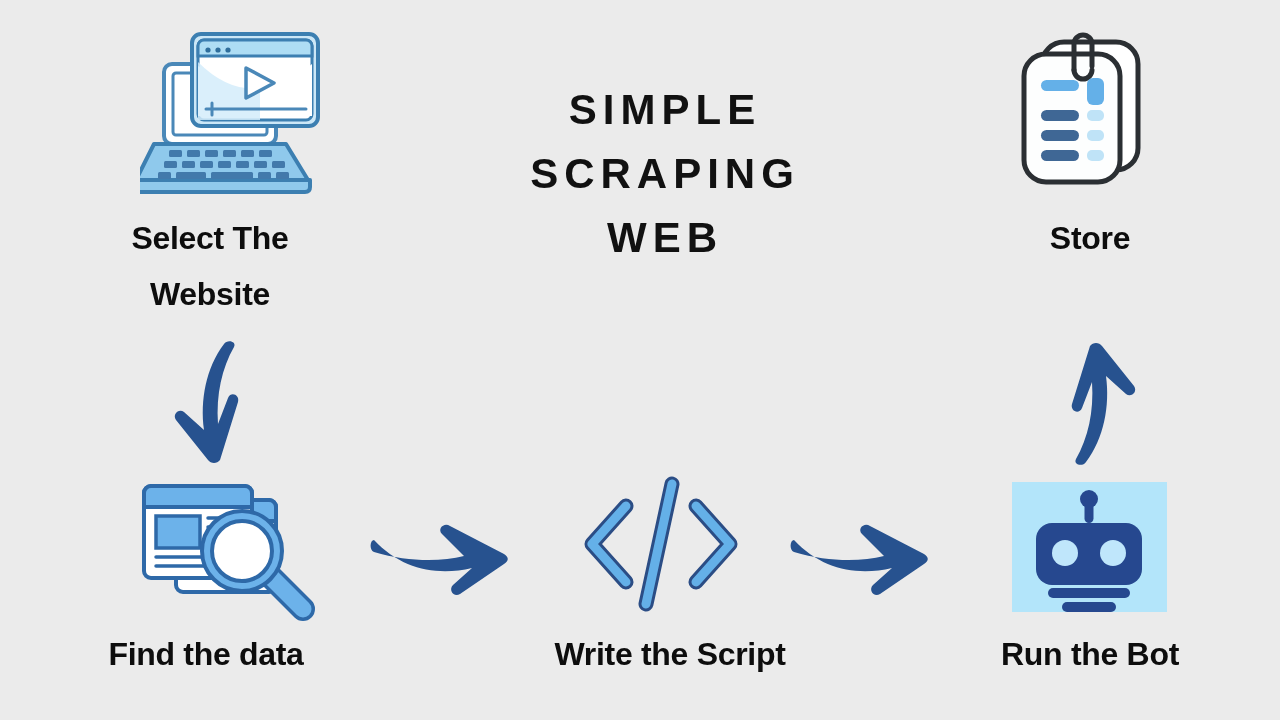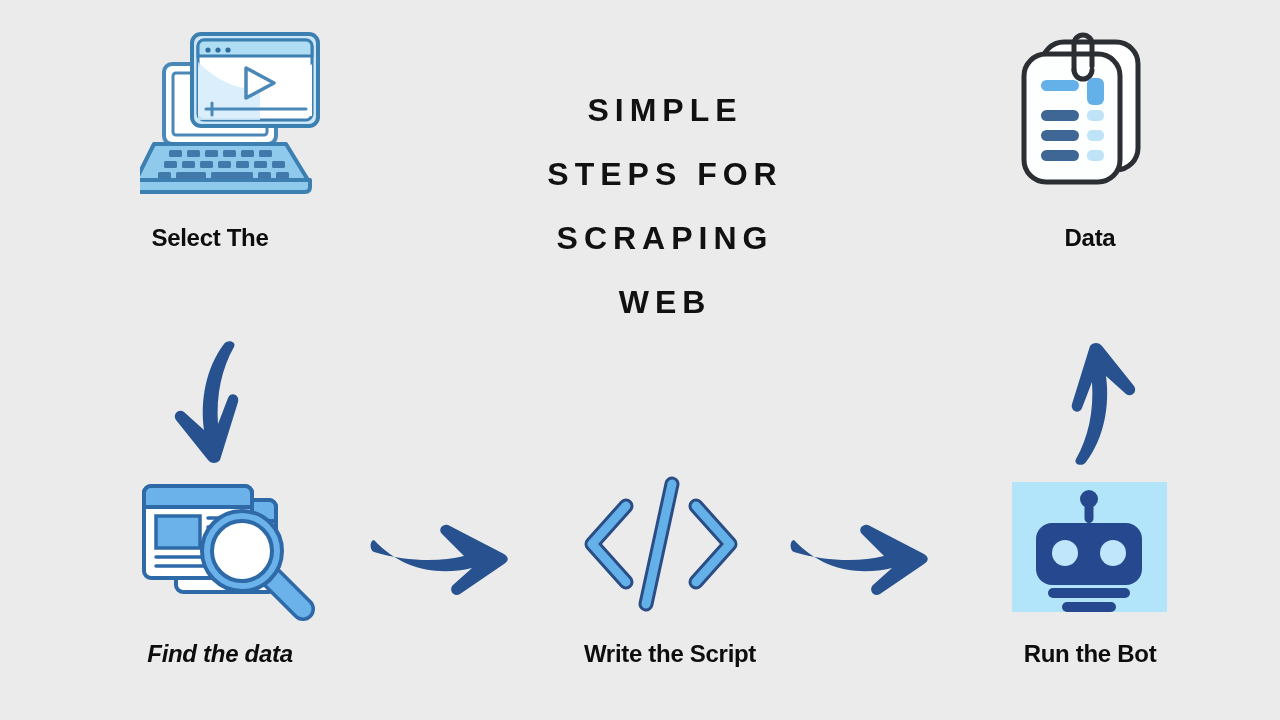--- a/index.html
+++ b/index.html
@@ -27,41 +27,41 @@
   
   .title {
     position: absolute;
     left: 430px;
     top: 78px;
     width: 470px;
     text-align: center;
     color: #111111;
     font-family: "Liberation Sans", sans-serif;
     font-weight: 700;
-    font-size: 32px;
+    font-size: 42px;
     line-height: 64px;
     letter-spacing: 6px;
     text-transform: uppercase;
   }
   .title-line { display: block; white-space: nowrap; }
 
   
   .step-label {
     position: absolute;
     text-align: center;
     color: #0d0d0d;
     font-family: "Liberation Sans", sans-serif;
     font-weight: 700;
-    font-size: 24px;
+    font-size: 32px;
     line-height: 56px;
     letter-spacing: -0.3px;
   }
   .lbl-select   { left: 75px;  top: 210px; width: 270px; }
   .lbl-store    { left: 955px; top: 210px; width: 270px; }
-  .lbl-find     { left: 70px;  top: 626px; width: 300px; font-style: italic; }
+  .lbl-find     { left: 56px;  top: 626px; width: 300px; }
   .lbl-write    { left: 500px; top: 626px; width: 340px; }
   .lbl-run      { left: 950px; top: 626px; width: 280px; }
 
   
   .icon-laptop  { left: 140px;  top: 22px; }
   .icon-docs    { left: 1000px; top: 22px; }
   .icon-find    { left: 118px;  top: 478px; }
   .icon-code    { left: 580px;  top: 472px; }
   .icon-bot     { left: 1012px; top: 482px; }
 
@@ -72,21 +72,20 @@
 
   svg { display: block; }
 </style>
 </head>
 <body>
 
 <div class="canvas">
 
   <div class="title">
     <span class="title-line">SIMPLE</span>
-    <span class="title-line">STEPS FOR</span>
     <span class="title-line">SCRAPING</span>
     <span class="title-line">WEB</span>
   </div>
 
   <div class="node icon-laptop">
     <svg width="190" height="180" viewBox="0 0 190 180" xmlns="http://www.w3.org/2000/svg">
 
       <rect x="24" y="42" width="112" height="80" rx="8" ry="8" fill="#ffffff" stroke="#4a88b8" stroke-width="4"></rect>
       <rect x="33" y="51" width="94" height="62" rx="3" ry="3" fill="#ffffff" stroke="#4a88b8" stroke-width="3"></rect>
 
@@ -125,20 +124,21 @@
 
       <path d="M106 46 L134 61 L106 76 Z" fill="#ffffff" stroke="#4a88b8" stroke-width="3.5" stroke-linejoin="round"></path>
 
       <line x1="66" y1="87" x2="166" y2="87" stroke="#4a88b8" stroke-width="3" stroke-linecap="round"></line>
       <line x1="72" y1="81" x2="72" y2="93" stroke="#4a88b8" stroke-width="3" stroke-linecap="round"></line>
     </svg>
   </div>
 
   <div class="step-label lbl-select">
     <div>Select The</div>
+    <div>Website</div>
   </div>
 
   <div class="node icon-docs">
     <svg width="170" height="175" viewBox="0 0 170 175" xmlns="http://www.w3.org/2000/svg">
 
       <rect x="42" y="20" width="96" height="128" rx="22" ry="22" fill="#ffffff" stroke="#2b2f33" stroke-width="5"></rect>
 
       <rect x="24" y="32" width="96" height="128" rx="22" ry="22" fill="#fdfefe" stroke="#2b2f33" stroke-width="5"></rect>
 
       <path d="M74 48 L74 22 a9 9 0 0 1 18 0 L92 44" fill="none" stroke="#2b2f33" stroke-width="5" stroke-linecap="round"></path>
@@ -149,21 +149,21 @@
       <rect x="41" y="88" width="38" height="11" rx="5.5" fill="#3f6795"></rect>
       <rect x="87" y="88" width="17" height="11" rx="5" fill="#bfe3f7"></rect>
       <rect x="41" y="108" width="38" height="11" rx="5.5" fill="#3f6795"></rect>
       <rect x="87" y="108" width="17" height="11" rx="5" fill="#bfe3f7"></rect>
       <rect x="41" y="128" width="38" height="11" rx="5.5" fill="#3f6795"></rect>
       <rect x="87" y="128" width="17" height="11" rx="5" fill="#bfe3f7"></rect>
     </svg>
   </div>
 
   <div class="step-label lbl-store">
-    <div>Data</div>
+    <div>Store</div>
   </div>
 
   <div class="node arrow-down">
     <svg width="110" height="130" viewBox="0 0 110 130" xmlns="http://www.w3.org/2000/svg">
       <path d="M64 6
                C 46 30, 40 62, 44 92
                L 24 74
                C 19 70, 12 76, 16 82
                L 48 122
                C 51 126, 57 126, 60 122

